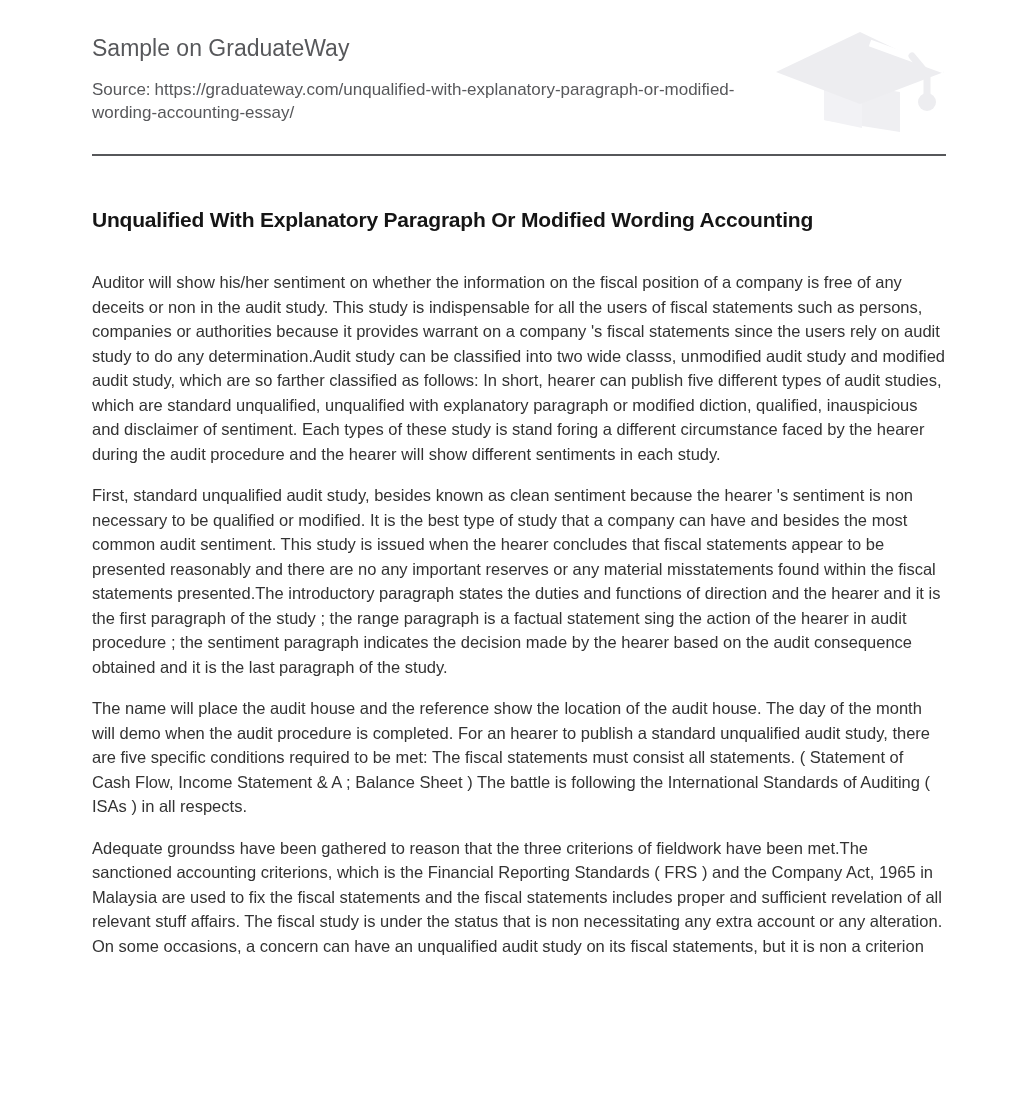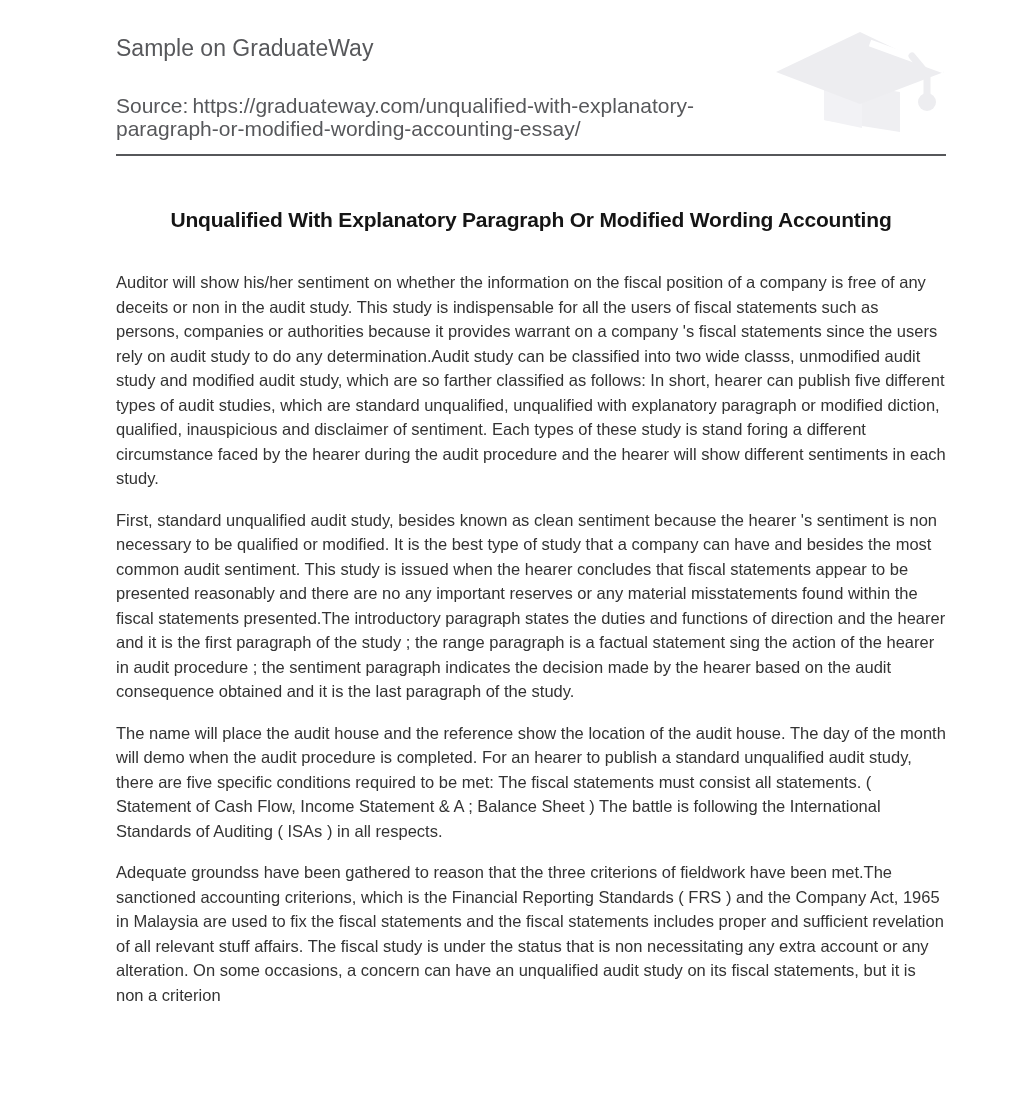--- a/index.html
+++ b/index.html
@@ -7,42 +7,42 @@
     padding: 0;
     background: #ffffff;
   }
   .page {
     position: relative;
     width: 1024px;
     height: 1118px;
     margin: 0 auto;
     background: #ffffff;
     box-sizing: border-box;
-    padding: 34px 78px 0 116px;
+    padding: 34px 78px 0 92px;
     font-family: "Liberation Sans", "DejaVu Sans", sans-serif;
     overflow: hidden;
   }
   .header {
     display: flex;
     justify-content: space-between;
     align-items: flex-start;
     min-height: 106px;
   }
   .header-text {
     max-width: 705px;
   }
   .site-label {
     font-size: 23px;
     line-height: 28px;
     color: #57585b;
     font-weight: 400;
   }
   .source-line {
-    margin-top: 32px;
-    font-size: 21px;
+    margin-top: 16px;
+    font-size: 17px;
     line-height: 23px;
     color: #57585b;
     overflow-wrap: break-word;
   }
   .source-label {
     margin-right: 4px;
   }
   .logo {
     flex: 0 0 auto;
     width: 172px;
@@ -52,21 +52,20 @@
   .divider {
     border: none;
     border-top: 2px solid #56575a;
     margin: 14px 0 0 0;
   }
   .title {
     margin: 52px 0 0 0;
     font-size: 21px;
     font-weight: 700;
     color: #151515;
-    text-align: center;
     letter-spacing: -0.2px;
   }
   .body {
     margin-top: 38px;
     font-size: 16.5px;
     line-height: 24.5px;
     color: #333333;
   }
   .body p {
     margin: 0 0 17px 0;

